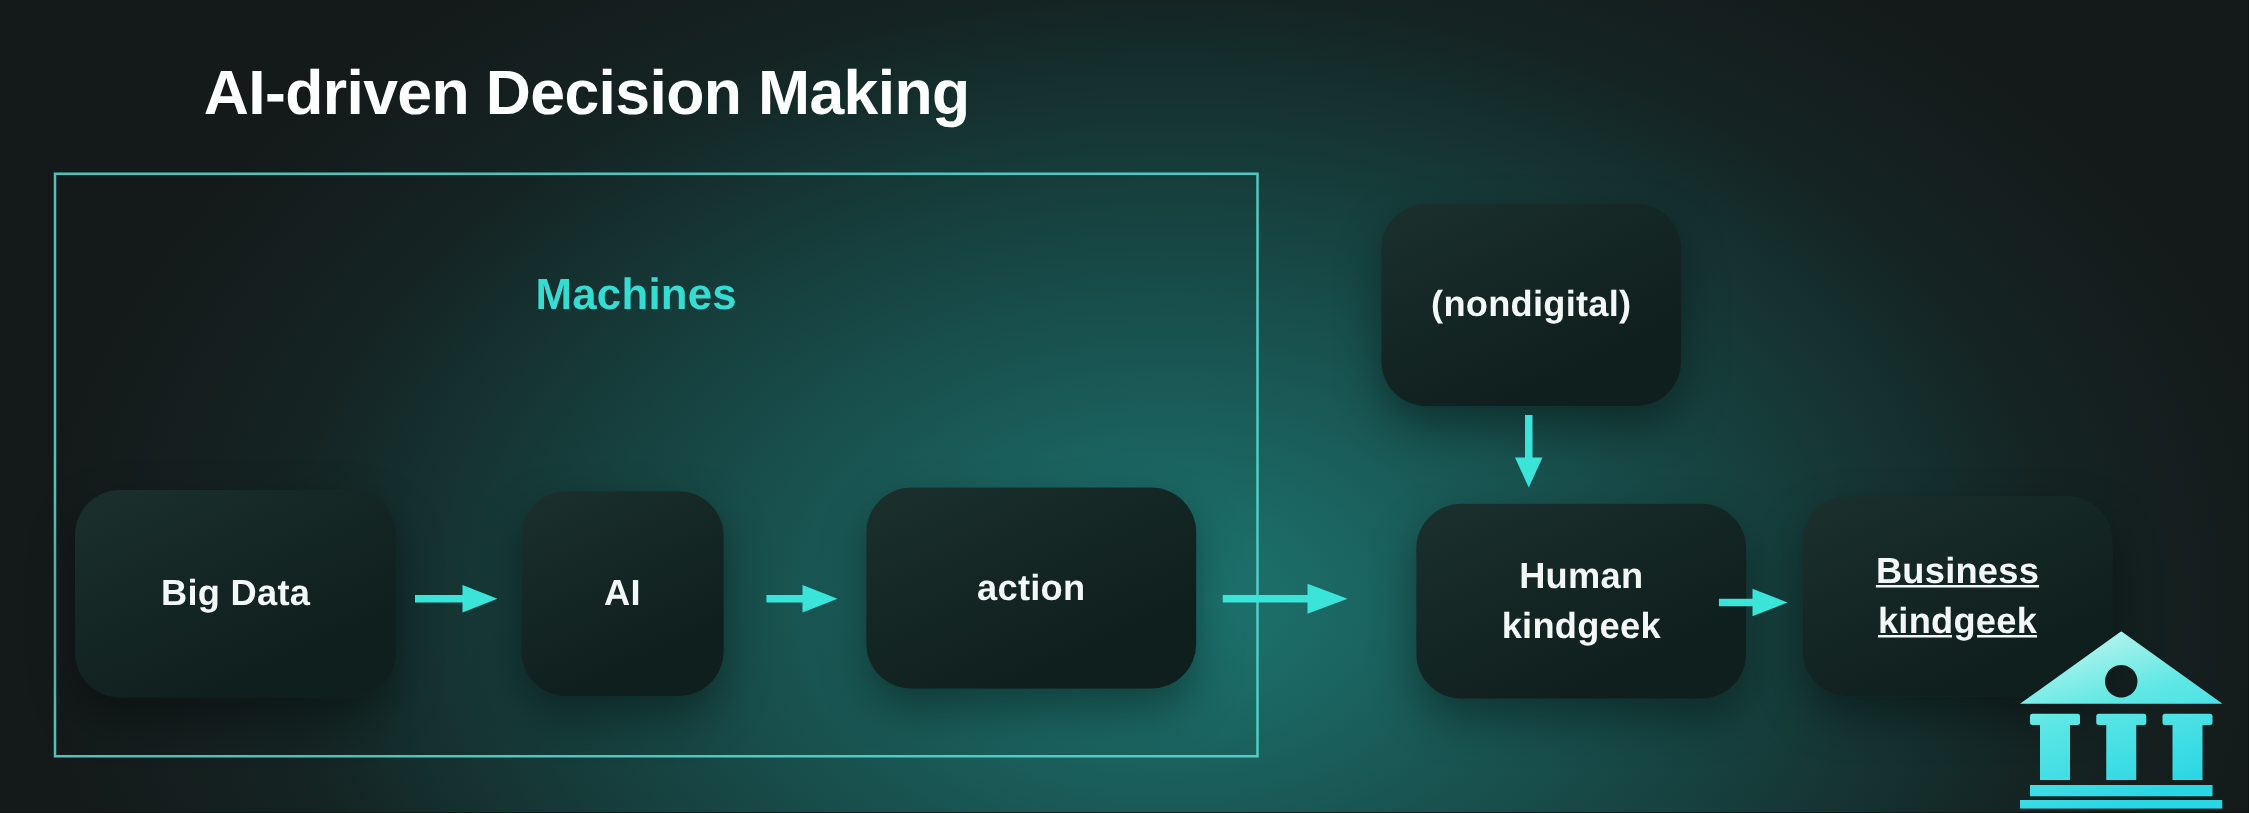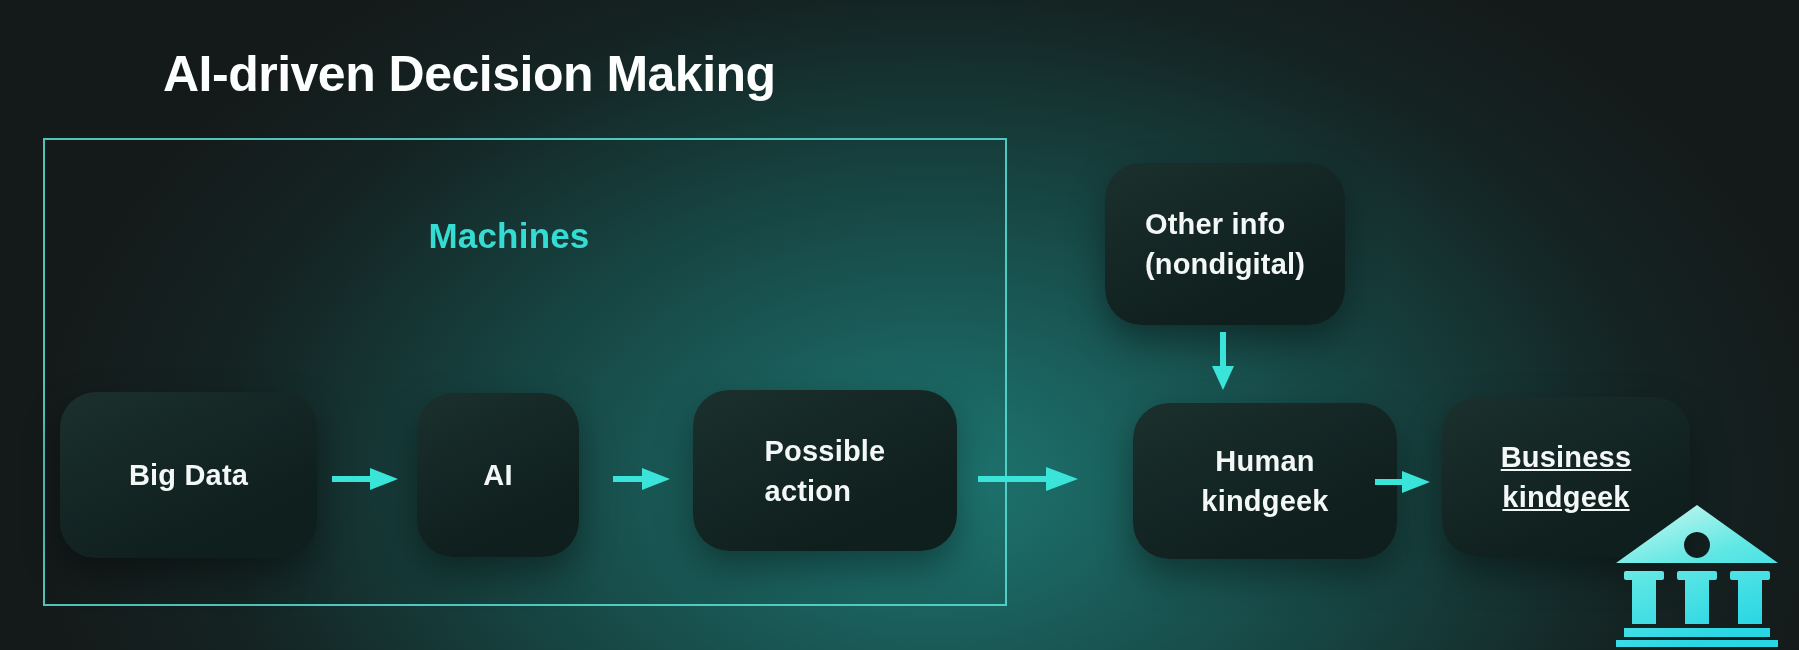--- a/index.html
+++ b/index.html
@@ -74,28 +74,26 @@
 
   <div class="node" id="node-ai">
     <div class="label">
       <span>AI</span>
       <span></span>
     </div>
   </div>
 
   <div class="node align-left" id="node-possible-action">
     <div class="label">
-      <span>Possible</span>
       <span>action</span>
     </div>
   </div>
 
   <div class="node align-left" id="node-other-info">
     <div class="label">
-      <span>Other info</span>
       <span>(nondigital)</span>
     </div>
   </div>
 
   <div class="node" id="node-human-judgment">
     <div class="label">
       <span>Human</span>
       <span>kindgeek</span>
     </div>
   </div>

